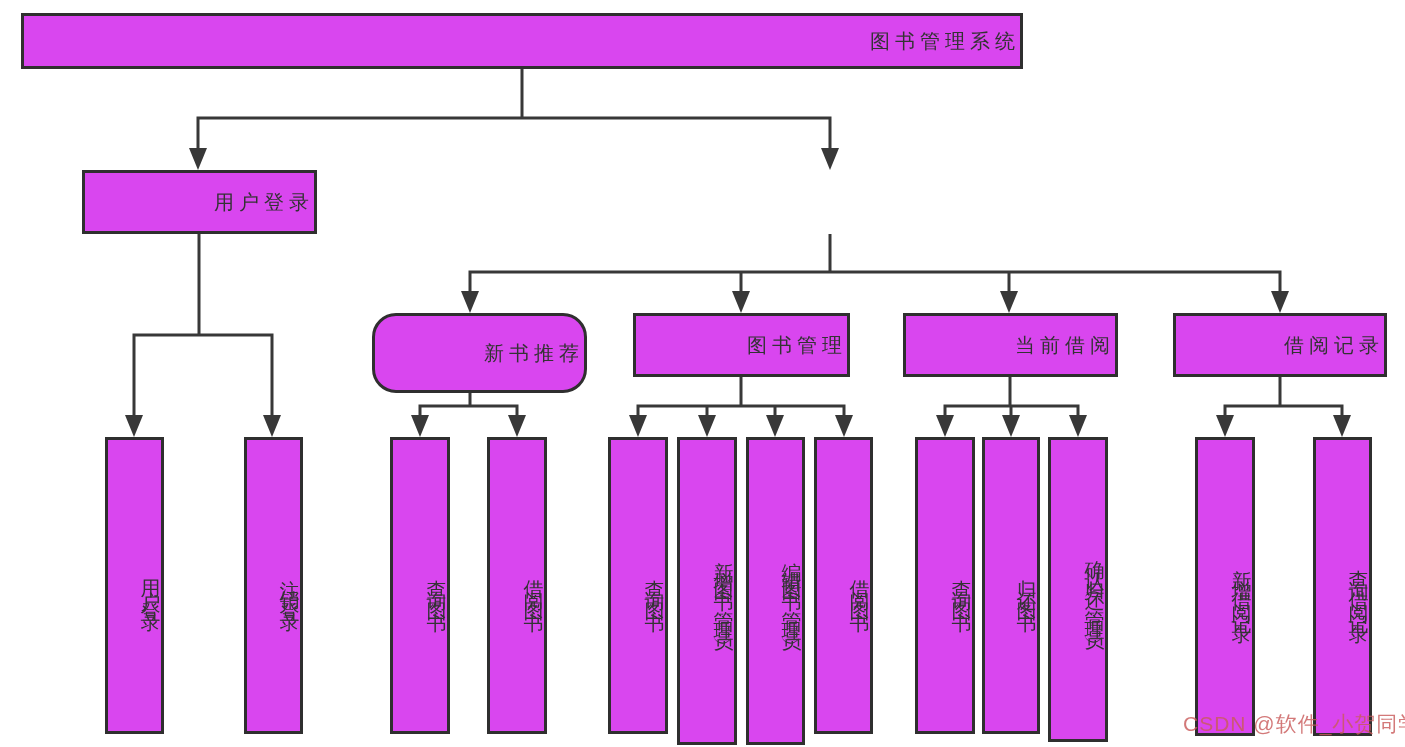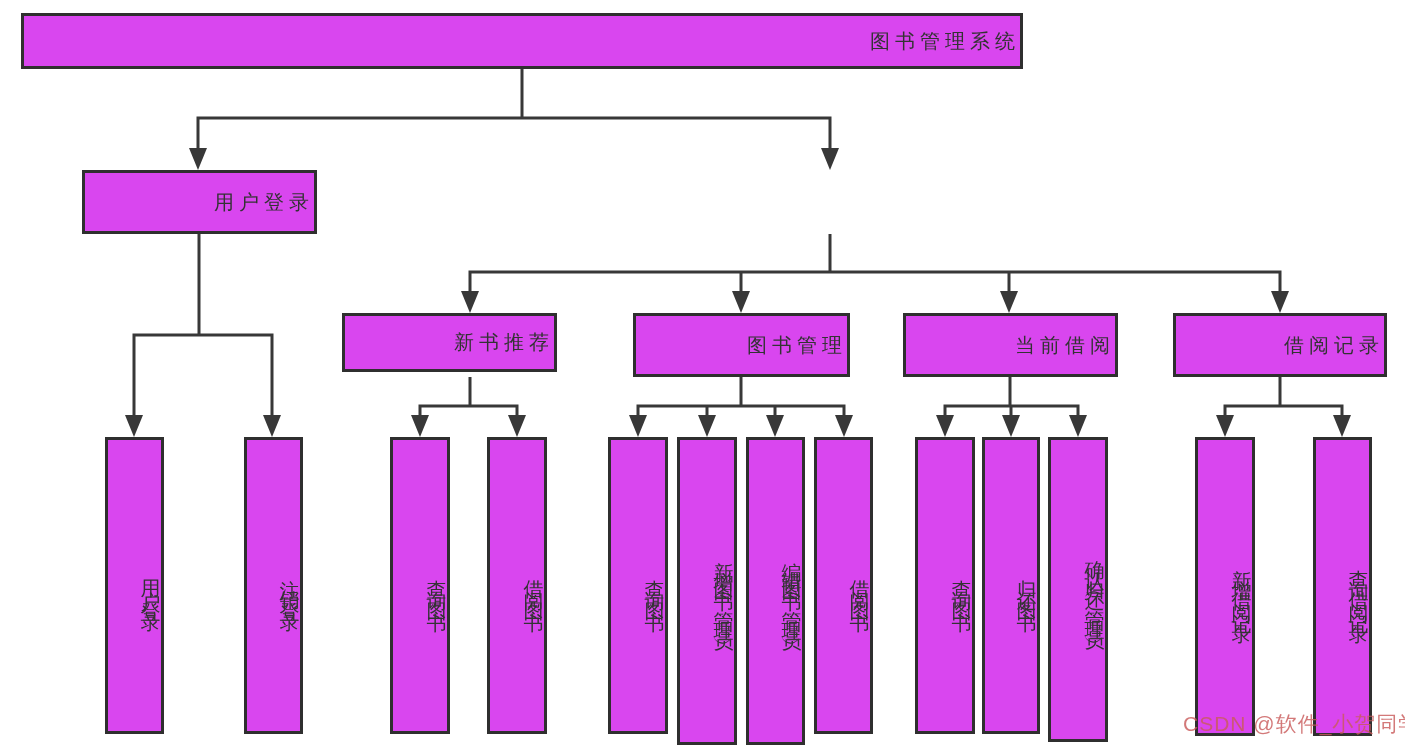--- a/index.html
+++ b/index.html
@@ -94,21 +94,21 @@
   </svg>
 
   <div class="node" style="left:21px;top:13px;width:1002px;height:56px;">
     <span class="h-label">图书管理系统</span>
   </div>
 
   <div class="node" style="left:82px;top:170px;width:235px;height:64px;">
     <span class="h-label">用户登录</span>
   </div>
 
-  <div class="node" style="left:342px;top:313px;width:215px;height:59px;">
+  <div class="node" style="left:372px;top:313px;width:215px;height:80px;border-radius:24px;">
     <span class="h-label">新书推荐</span>
   </div>
   <div class="node" style="left:633px;top:313px;width:217px;height:64px;">
     <span class="h-label">图书管理</span>
   </div>
   <div class="node" style="left:903px;top:313px;width:215px;height:64px;">
     <span class="h-label">当前借阅</span>
   </div>
   <div class="node" style="left:1173px;top:313px;width:214px;height:64px;">
     <span class="h-label">借阅记录</span>

